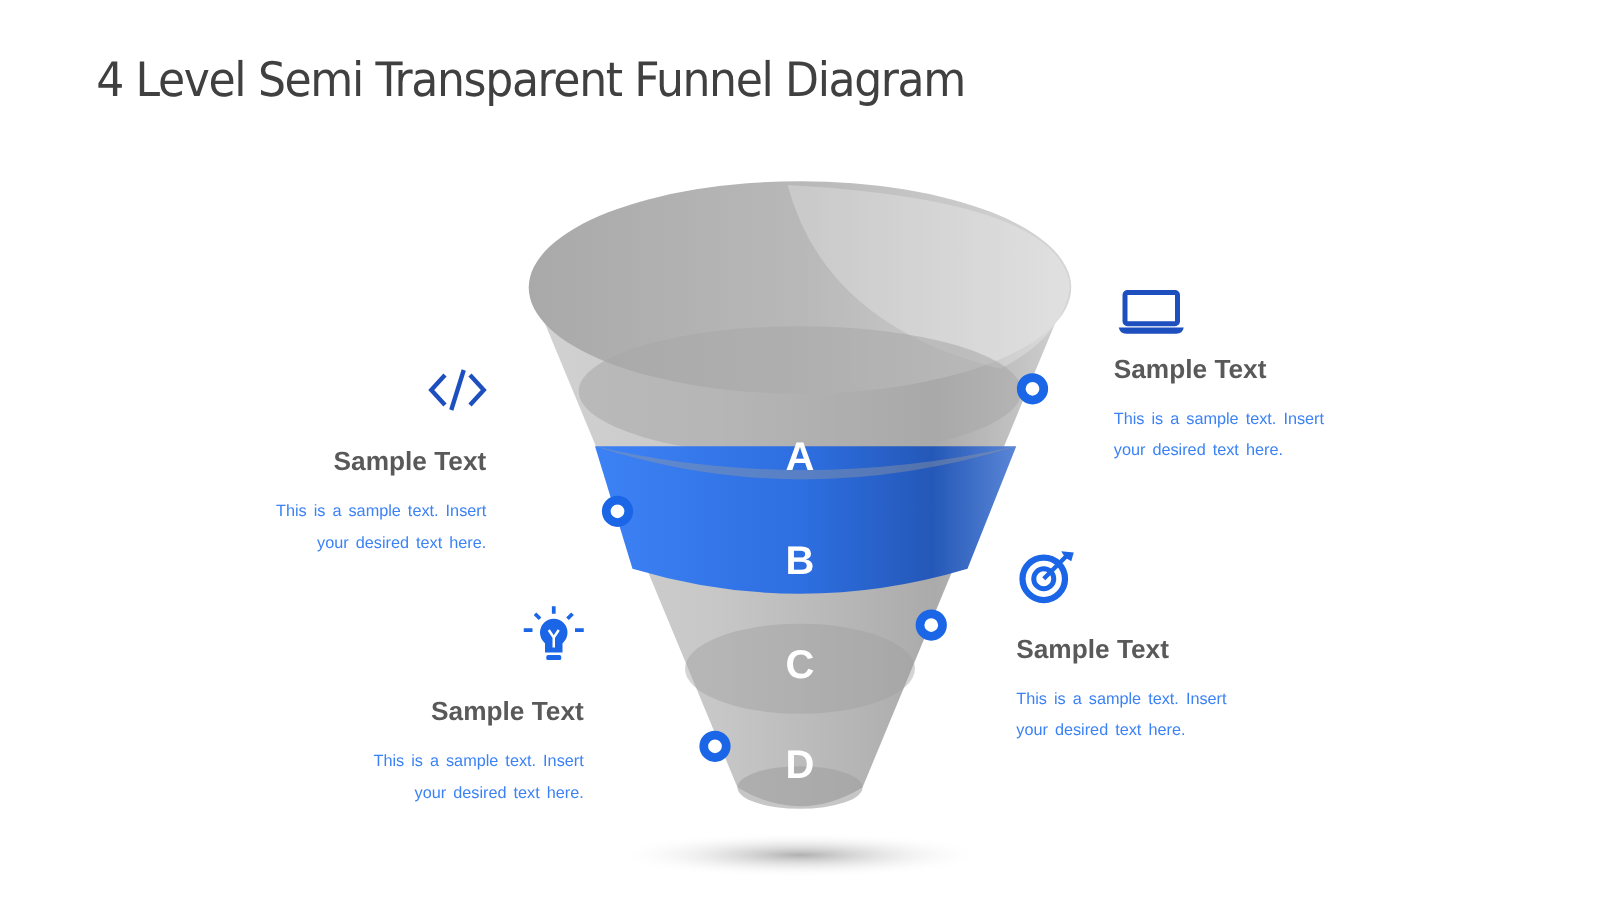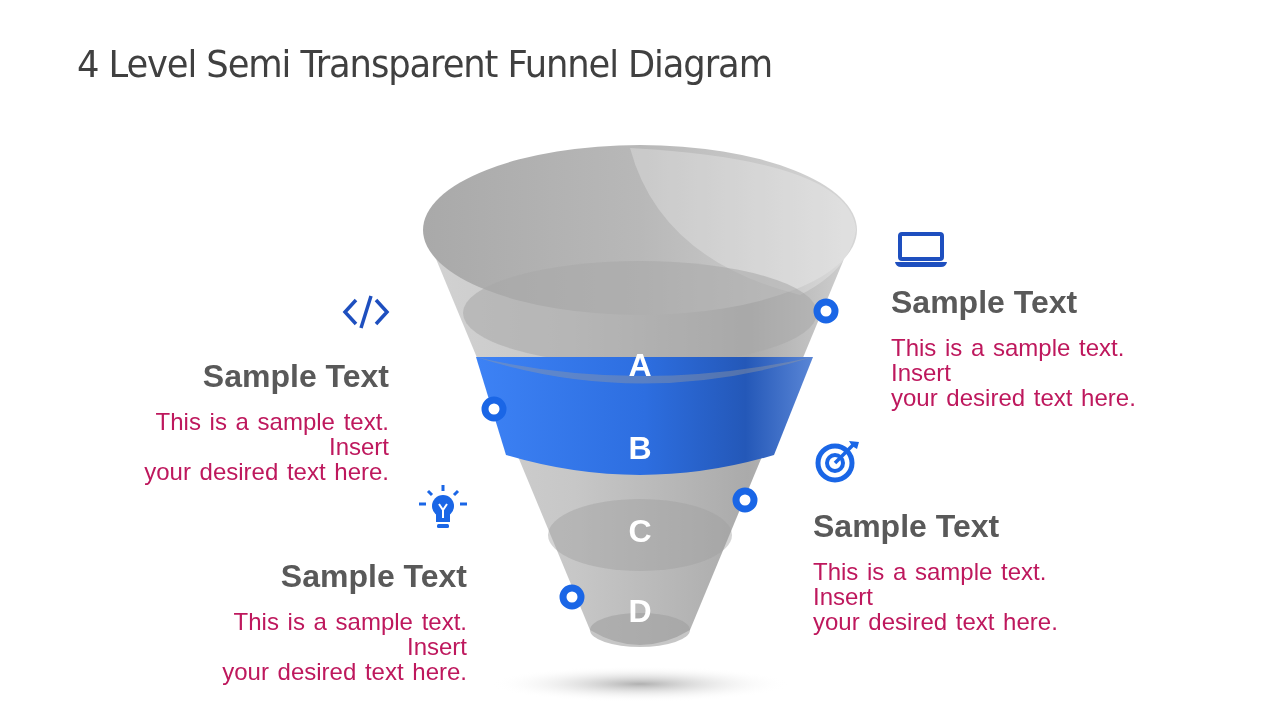--- a/index.html
+++ b/index.html
@@ -1,22 +1,22 @@
 <!DOCTYPE html>
 <html><head>
 <meta charset="utf-8">
 <style>
   html,body{margin:0;padding:0;}
   body{width:1280px;height:720px;background:#ffffff;position:relative;overflow:hidden;font-family:"Liberation Sans",sans-serif;}
   .title{position:absolute;left:77px;top:42px;font-family:"DejaVu Sans",sans-serif;font-size:38px;color:#404040;letter-spacing:-1.2px;font-weight:normal;transform:scaleX(0.93);transform-origin:left top;}
   .funnel{position:absolute;left:0;top:0;}
   .seg-label{position:absolute;color:#fff;font-weight:bold;font-size:32px;width:60px;text-align:center;}
   .block{position:absolute;}
-  .block .head{font-weight:bold;font-size:32px;color:#595959;}
-  .block .body{font-size:24px;color:#be185d;line-height:25px;margin-top:14px;word-spacing:2px;}
+  .block .head{font-weight:bold;font-size:21px;color:#595959;}
+  .block .body{font-size:13px;color:#3b82f6;line-height:25px;margin-top:14px;word-spacing:2px;}
   .left{text-align:right;}
   .icon{position:absolute;}
 </style>
 </head>
 <body>
 
 <div class="title">4 Level Semi Transparent Funnel Diagram</div>
 
 <svg class="funnel" width="1280" height="720" viewBox="0 0 1280 720">
   <defs>

